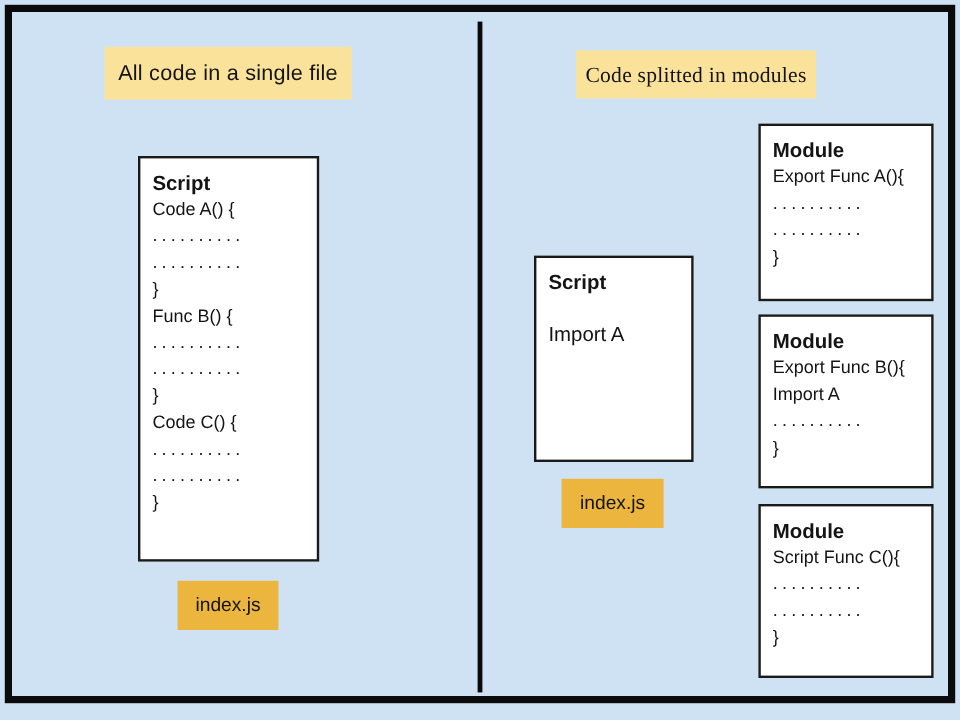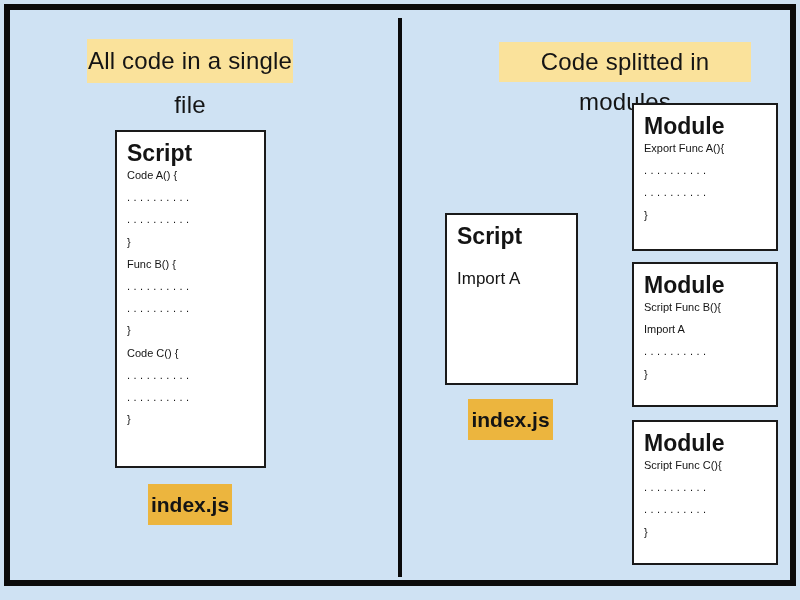--- a/index.html
+++ b/index.html
@@ -26,40 +26,40 @@
     position: absolute;
     left: 398px; top: 18px;
     width: 4px; height: 559px;
     background: #0b0b0b;
   }
 
   .heading-label {
     position: absolute;
     background: #FAE29B;
     text-align: center;
-    font-size: 24px;
+    font-size: 18px;
     letter-spacing: 0.2px;
   }
   .heading-left  { left: 87px;  top: 39px; width: 206px; height: 44px; line-height: 44px; }
-  .heading-right { left: 499px; top: 42px; width: 252px; height: 40px; line-height: 40px; }
+  .heading-right { left: 480px; top: 42px; width: 200px; height: 40px; line-height: 40px; font-family: Liberation Serif, serif; }
 
   .white-box {
     position: absolute;
     background: #ffffff;
     border: 2px solid #1a1a1a;
     box-sizing: border-box;
     padding: 10px 10px;
   }
   .box-title {
     font-weight: bold;
-    font-size: 23px;
+    font-size: 17px;
     line-height: 22px;
   }
   .code-line {
-    font-size: 11px;
+    font-size: 15px;
     line-height: 22.2px;
     white-space: pre;
   }
   .dots { letter-spacing: 3.5px; }
 
   .script-left { left: 115px; top: 130px; width: 151px; height: 338px; }
   .script-left .code-line:first-of-type { margin-top: 21px; }
 
   .script-right { left: 445px; top: 213px; width: 133px; height: 172px; }
   .import-line { font-size: 17px; line-height: 22px; margin-top: 21px; }
@@ -68,22 +68,21 @@
   .module-box { left: 632px; width: 146px; }
   .module-a { top: 103px; height: 148px; }
   .module-b { top: 262px; height: 145px; }
   .module-c { top: 420px; height: 145px; }
   .module-box .code-line:first-of-type { margin-top: 23px; }
 
   .file-label {
     position: absolute;
     background: #ECB53E;
     text-align: center;
-    font-size: 21px;
-    font-weight: bold;
+    font-size: 16px;
   }
   .file-left  { left: 148px; top: 484px; width: 84px; height: 41px; line-height: 41px; }
   .file-right { left: 468px; top: 399px; width: 85px; height: 41px; line-height: 41px; }
 </style>
 </head>
 <body>
 
 <div class="canvas">
 
   <div class="frame"></div>
@@ -121,21 +120,21 @@
   <div class="white-box module-box module-a">
     <div class="box-title">Module</div>
     <div class="code-line">Export Func A(){</div>
     <div class="code-line dots">..........</div>
     <div class="code-line dots">..........</div>
     <div class="code-line">}</div>
   </div>
 
   <div class="white-box module-box module-b">
     <div class="box-title">Module</div>
-    <div class="code-line">Script Func B(){</div>
+    <div class="code-line">Export Func B(){</div>
     <div class="code-line">Import A</div>
     <div class="code-line dots">..........</div>
     <div class="code-line">}</div>
   </div>
 
   <div class="white-box module-box module-c">
     <div class="box-title">Module</div>
     <div class="code-line">Script Func C(){</div>
     <div class="code-line dots">..........</div>
     <div class="code-line dots">..........</div>

